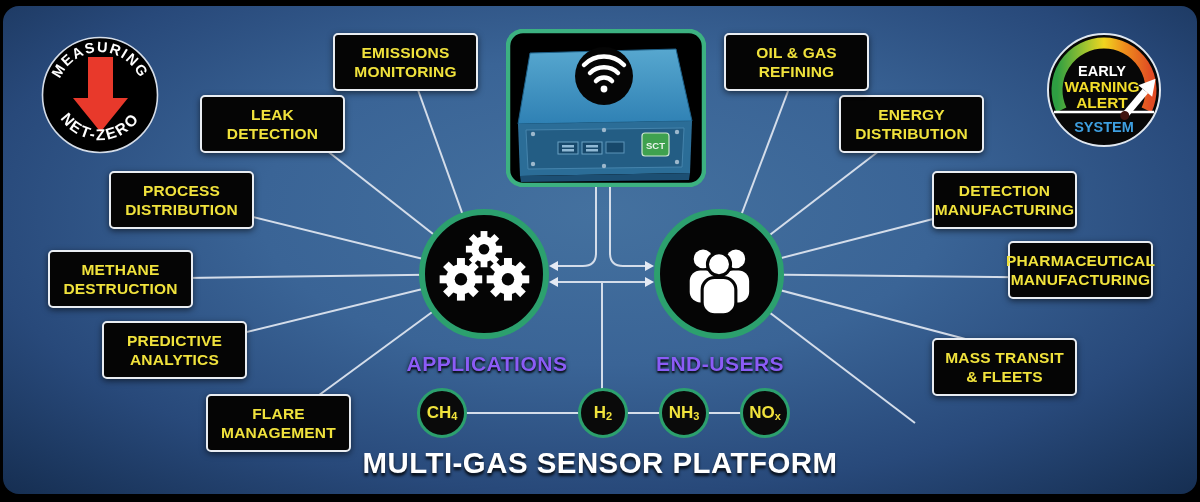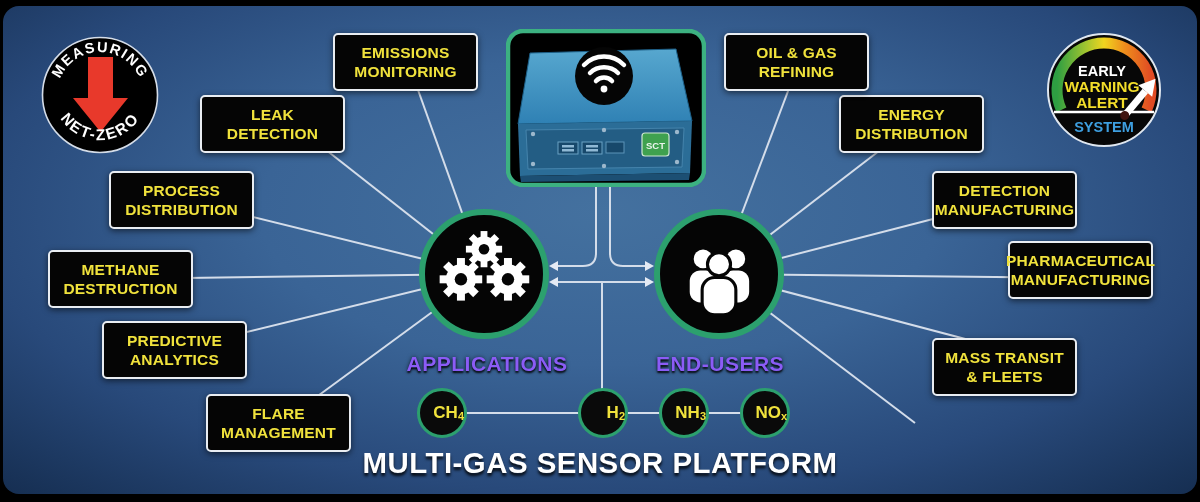--- a/index.html
+++ b/index.html
@@ -16,21 +16,21 @@
         display:flex;align-items:center;justify-content:center;
         box-shadow:0 2px 6px rgba(0,0,0,.55);z-index:4;}
   .hub{position:absolute;width:118px;height:118px;border-radius:50%;
        background:#050505;border:6px solid #2ca06e;z-index:4;
        display:flex;align-items:center;justify-content:center;}
   .hub-label{position:absolute;color:#8b5cf6;font-weight:bold;font-size:21px;letter-spacing:.5px;
        transform:translateX(-50%);text-shadow:0 2px 2px rgba(0,0,0,.85), 0 0 4px rgba(0,0,0,.6);z-index:4;}
   .chip{position:absolute;box-sizing:border-box;width:50px;height:50px;border-radius:50%;
         background:#0a0a0a;border:3px solid #2ca06e;z-index:4;
         color:#f0e23c;font-weight:bold;font-size:17px;
-        display:flex;align-items:center;justify-content:flex-end;}
+        display:flex;align-items:center;justify-content:center;}
   .chip sub{font-size:11px;line-height:1;transform:translateY(3px);}
   #title{position:absolute;left:600px;top:446px;transform:translateX(-50%) scaleX(.98);
          color:#fff;font-weight:bold;font-size:30px;letter-spacing:.5px;white-space:nowrap;
          text-shadow:0 3px 3px rgba(0,0,0,.85);z-index:4;}
   .badge{z-index:5;}
   text{font-family:"Liberation Sans", sans-serif;}
 </style>
 </head>
 <body>
 

